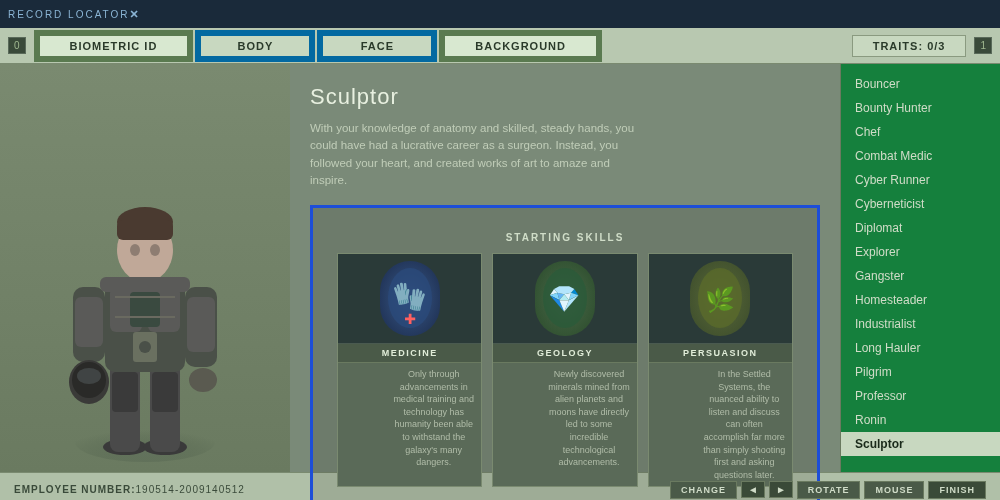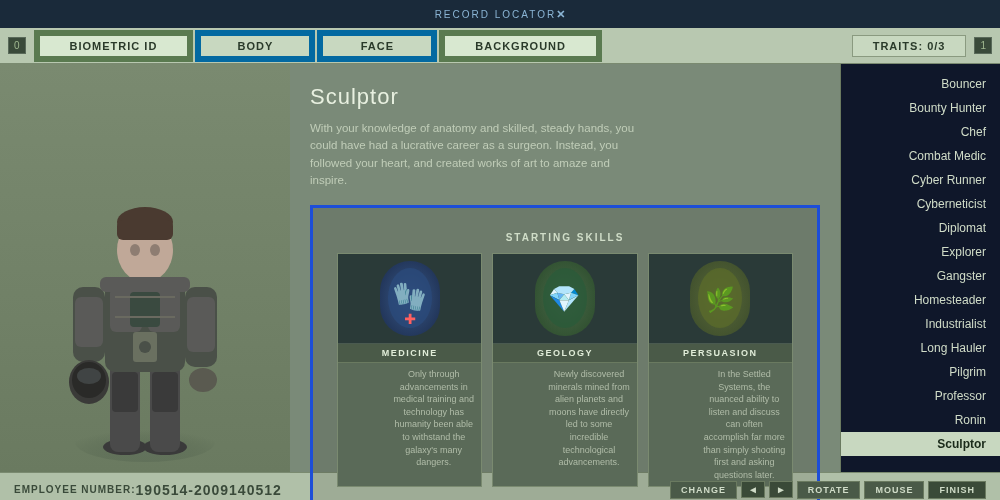--- a/index.html
+++ b/index.html
@@ -12,21 +12,21 @@
       position: relative;
     }
 
     
     .top-bar {
       background: #1a2a3a;
       height: 22px;
       display: flex;
       align-items: center;
       padding: 14px 8px;
-      justify-content: center;
+      justify-content: flex-start;
     }
     .top-bar-title {
       color: #8ab4d4;
       font-size: 10px;
       letter-spacing: 2px;
       text-transform: uppercase;
     }
     .top-bar-logo {
       color: #8ab4d4;
       font-size: 11px;
@@ -185,25 +185,24 @@
       color: #b0bca8;
       font-size: 9px;
       padding: 5px 6px;
       line-height: 1.4;
       margin-left: 48px;
     }
 
     
     .bg-list {
       width: 160px;
-      background: #0f172a;
+      background: #15803d;
       padding: 8px 0;
       overflow-y: auto;
       border-left: 1px solid #6a7a60;
-      text-align: right;
     }
     .bg-list-item {
       color: #d0dcc8;
       font-size: 12px;
       padding: 5px 14px;
       cursor: pointer;
       white-space: nowrap;
     }
     .bg-list-item.selected {
       background: #c8d8c0;
@@ -222,23 +221,22 @@
     }
     .employee-label {
       color: #3a4a3a;
       font-size: 10px;
       font-weight: bold;
       letter-spacing: 1px;
       text-transform: uppercase;
     }
     .employee-num {
       color: #3a4a3a;
-      font-size: 14px;
-      letter-spacing: 1px;
-      font-weight: bold;
+      font-size: 10px;
+      letter-spacing: 1px;
     }
     .bottom-buttons {
       margin-left: auto;
       display: flex;
       gap: 4px;
       align-items: center;
     }
     .btn-action {
       background: #4a5a48;
       color: #d0dcc8;

